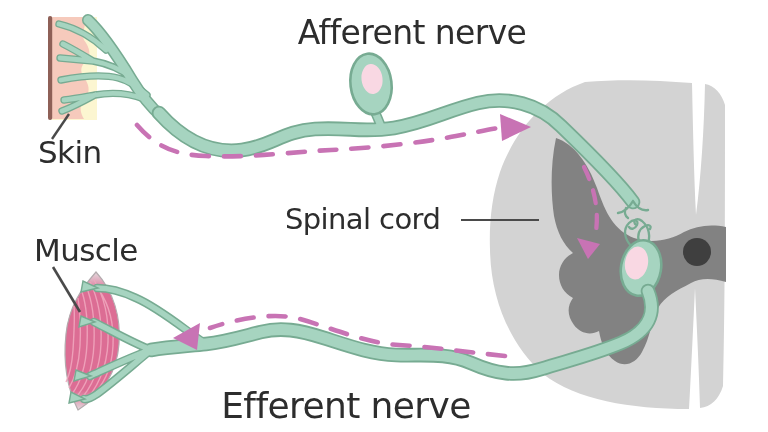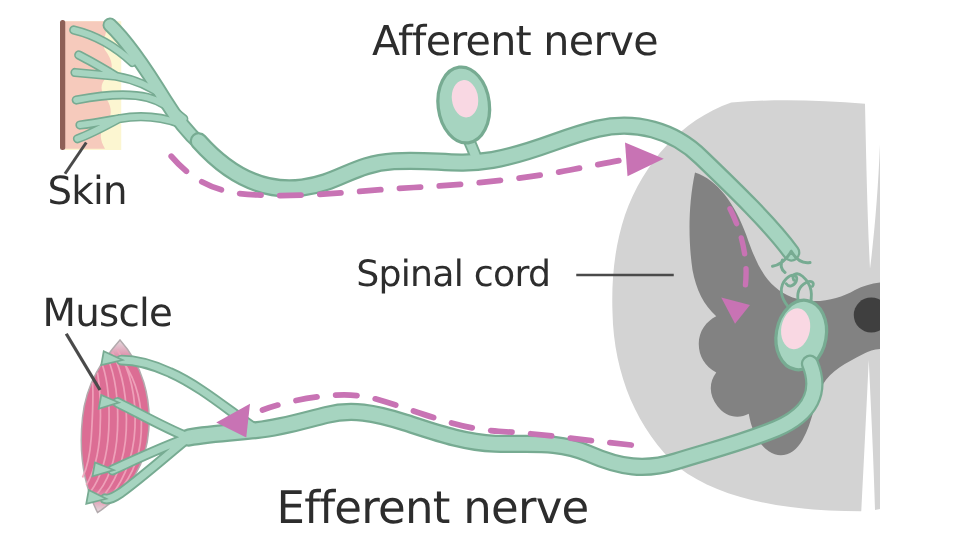--- a/index.html
+++ b/index.html
@@ -1,16 +1,16 @@
 <!DOCTYPE html>
 <html style="--background: #ffffff; --nerve-fill: #a6d4c0; --nerve-outline: #77ab92; --soma-nucleus: #f9d8e3; --white-matter: #d3d3d3; --gray-matter: #828282; --central-canal: #3f3f3f; --signal-arrow: #c873b4; --muscle-fill: #dc6d94; --muscle-striation: #efa5bc; --muscle-tendon: #e3dadd; --skin-dermis: #f6cabc; --skin-subcutis: #fcf6d1; --skin-surface-line: #8e6057; --label-text: #2d2d2d; --pointer-line: #4a4a4a;"><head>
 <meta charset="utf-8">
 <style>
   html,body{margin:0;padding:0;background:#ffffff;}
-  .stage{position:relative;width:704px;height:432px;background:#ffffff;overflow:hidden;}
+  .stage{position:relative;width:768px;height:432px;background:#ffffff;overflow:hidden;}
   svg{display:block;}
   .lbl{
     font-family:"DejaVu Sans","Liberation Sans",sans-serif;
     fill:var(--label-text,#2d2d2d);
     letter-spacing:-0.6px;
   }
   .nerve-out{fill:none;stroke:var(--nerve-outline,#77ab92);stroke-linecap:round;stroke-linejoin:round;}
   .nerve-in{fill:none;stroke:var(--nerve-fill,#a6d4c0);stroke-linecap:round;stroke-linejoin:round;}
   .thin-teal{fill:none;stroke:var(--nerve-outline,#77ab92);stroke-linecap:round;stroke-linejoin:round;}
   .arrow{fill:none;stroke:var(--signal-arrow,#c873b4);stroke-linecap:round;}

